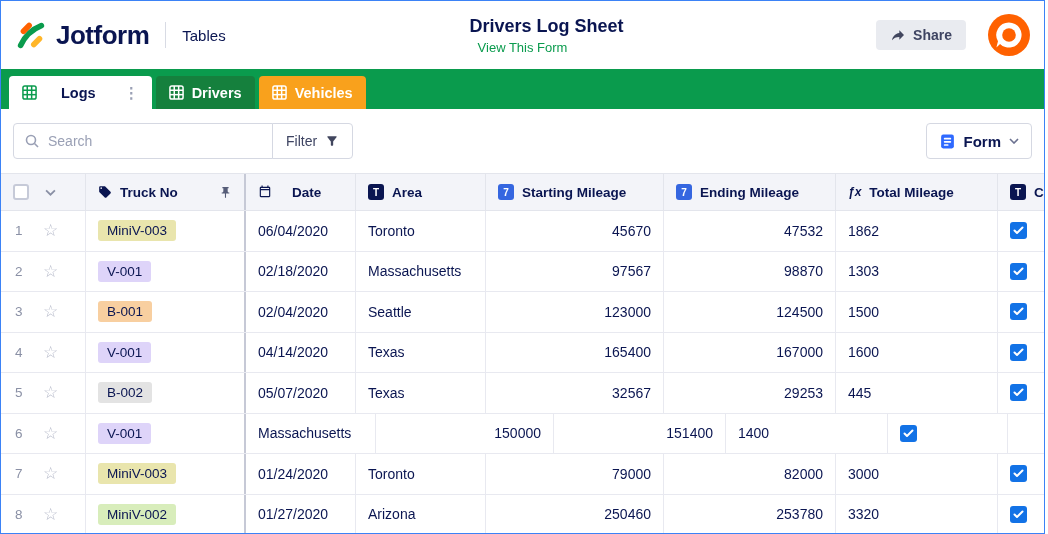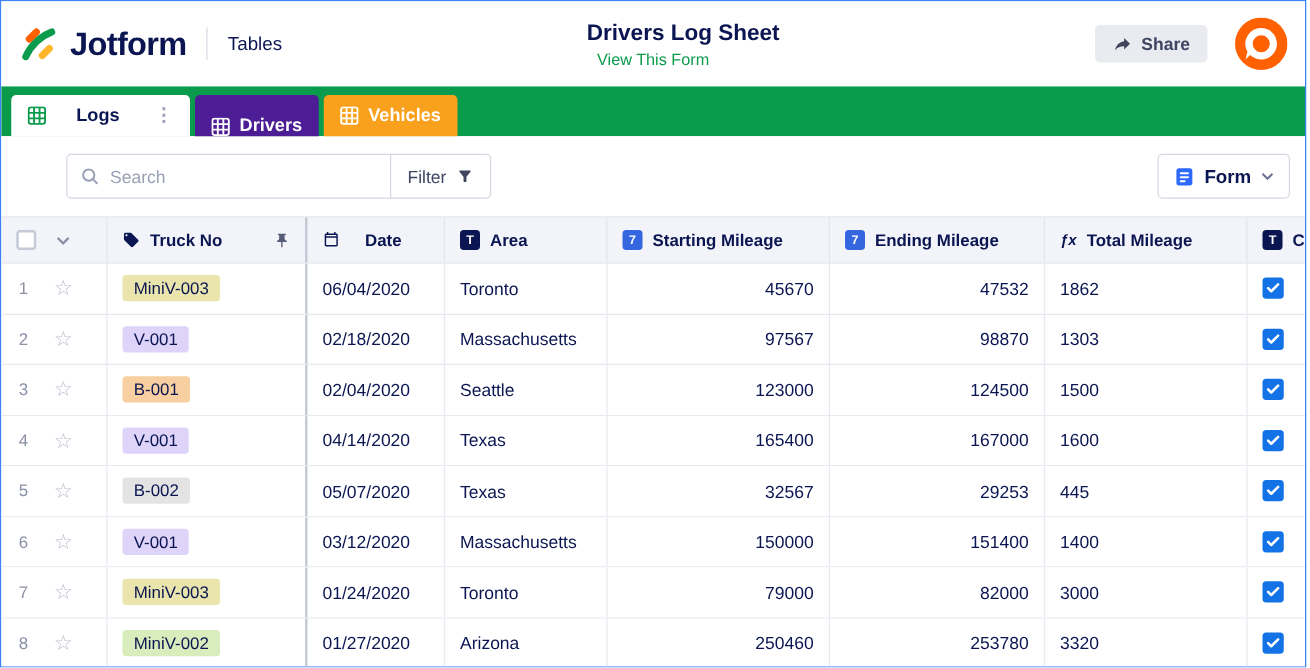--- a/index.html
+++ b/index.html
@@ -18,28 +18,28 @@
   .header-right { margin-left:auto; display:flex; align-items:center; gap:22px; }
   .share-btn { background:#e9ebf0; border-radius:4px; height:30px; padding:0 14px; display:flex; align-items:center; gap:7px; font-size:14px; font-weight:600; color:#3e4462; cursor:pointer; border:none; }
   .avatar { width:42px; height:42px; border-radius:50%; cursor:pointer; }
 
   
   .tabbar { height:40px; background:#0a9b4d; display:flex; align-items:flex-end; padding-left:8px; }
   .tab { height:33px; padding:0 13px; border-radius:4px 4px 0 0; display:flex; align-items:center; gap:8px; font-size:14.5px; font-weight:600; margin-right:4px; cursor:pointer; }
   .tab .grid-ic { display:flex; }
   .tab-active { background:#fff; color:#0a1551;gap:24px; }
   .tab-active .grid-ic { color:#0a9b4d; }
-  .tab-green { background:#4c1d95; color:#fff;align-items:flex-end; }
+  .tab-green { background:#15803d; color:#fff; }
   .tab-orange { background:#f9a11c; color:#fff; }
   .tab-green .grid-ic, .tab-orange .grid-ic { color:#fff; }
   .dots { font-size:15px; color:#9aa0b5; margin-left:4px; line-height:1; }
 
   
   .toolbar { height:64px; display:flex; align-items:center; padding:0 12px; background:#fff; }
-  .search-group { display:flex; height:36px;margin-left:40px; }
+  .search-group { display:flex; height:36px; }
   .search-box { width:260px; border:1px solid #d5d8e2; border-radius:4px 0 0 4px; display:flex; align-items:center; gap:8px; padding:0 10px; background:#fff; }
   .search-box input { border:none; outline:none; font-size:14px; color:#3e4462; width:100%; font-family:"Liberation Sans", sans-serif; }
   .search-box input::placeholder { color:#9aa0b5; }
   .filter-btn { border:1px solid #d5d8e2; border-left:1px solid #d5d8e2; margin-left:-1px; border-radius:0 4px 4px 0; padding:0 13px; display:flex; align-items:center; gap:8px; font-size:14px; color:#3e4462; background:#fff; cursor:pointer; }
   .form-btn { margin-left:auto; height:36px; border:1px solid #d5d8e2; border-radius:4px; display:flex; align-items:center; gap:8px; padding:0 12px; font-size:15px; font-weight:700; color:#0a1551; background:#fff; cursor:pointer; }
 
   
   .table { width:1048px; overflow:hidden; }
   .thead { height:38px; display:flex; background:#f3f4f9; border-top:1px solid #e3e5ec; border-bottom:1px solid #e3e5ec; }
   .th { display:flex; align-items:center; gap:8px; padding:0 12px; font-size:13.5px; font-weight:700; color:#0a1551; border-right:1px solid #e3e5ec; flex:none; }
@@ -355,21 +355,20 @@
     </div>
 
     <div class="tr">
       <div class="td col-sel">
         <span class="rownum">6</span>
         <span class="star">☆</span>
       </div>
       <div class="td col-truck">
         <span class="badge" style="background-color: rgb(222, 212, 249);">V-001</span>
       </div>
-      <div class="td col-date">03/12/2020</div>
       <div class="td col-area">Massachusetts</div>
       <div class="td col-start num">150000</div>
       <div class="td col-end num">151400</div>
       <div class="td col-total">1400</div>
       <div class="td col-chk">
         <span class="checkbox">
             <svg width="11" height="9" viewBox="0 0 11 9" fill="none" stroke="#fff" stroke-width="2" stroke-linecap="round" stroke-linejoin="round">
               <polyline points="1.5,4.5 4,7 9.5,1.5"></polyline>
             </svg>
           </span>

